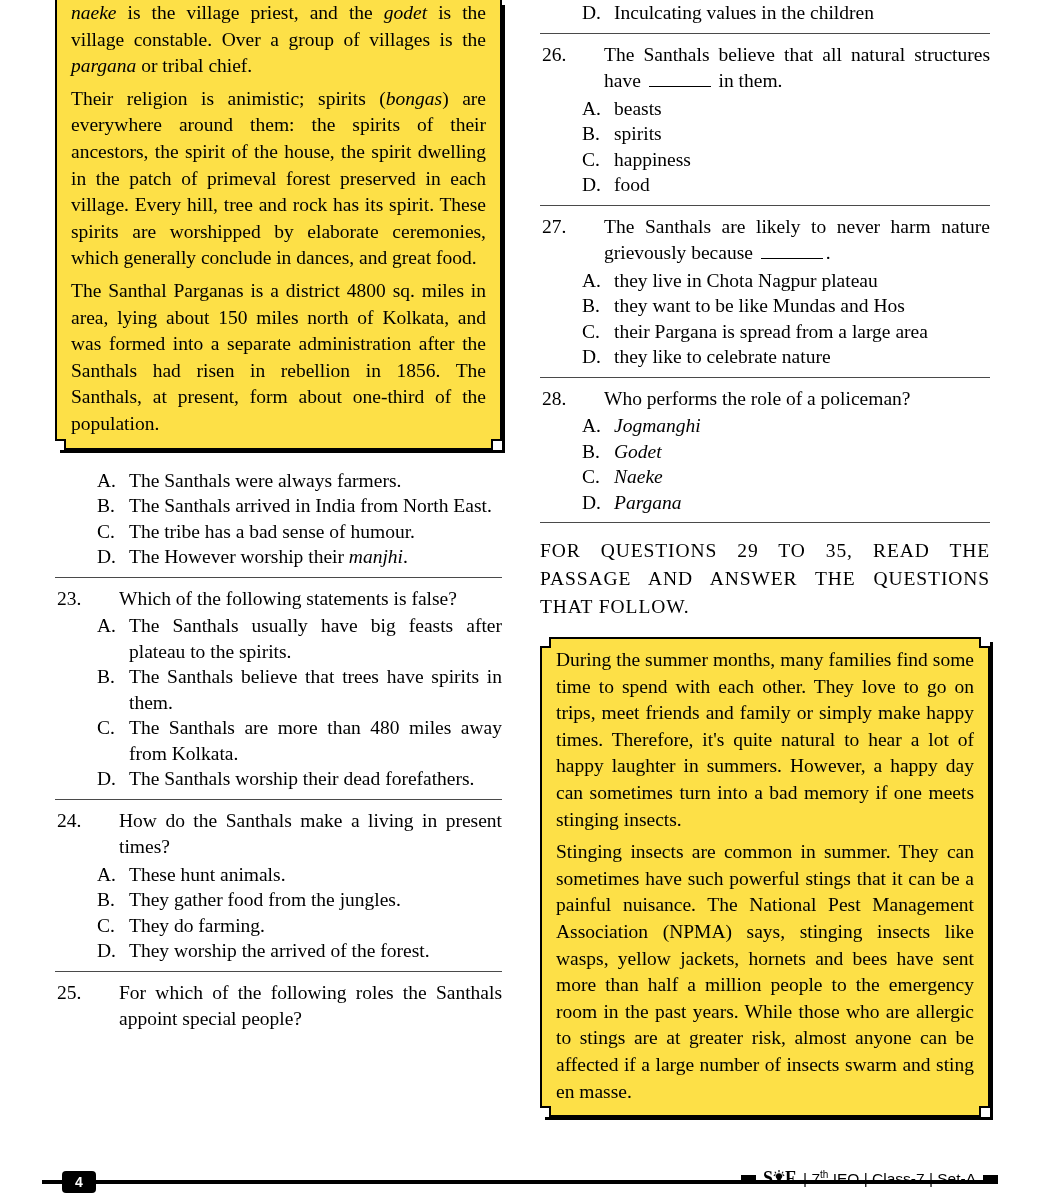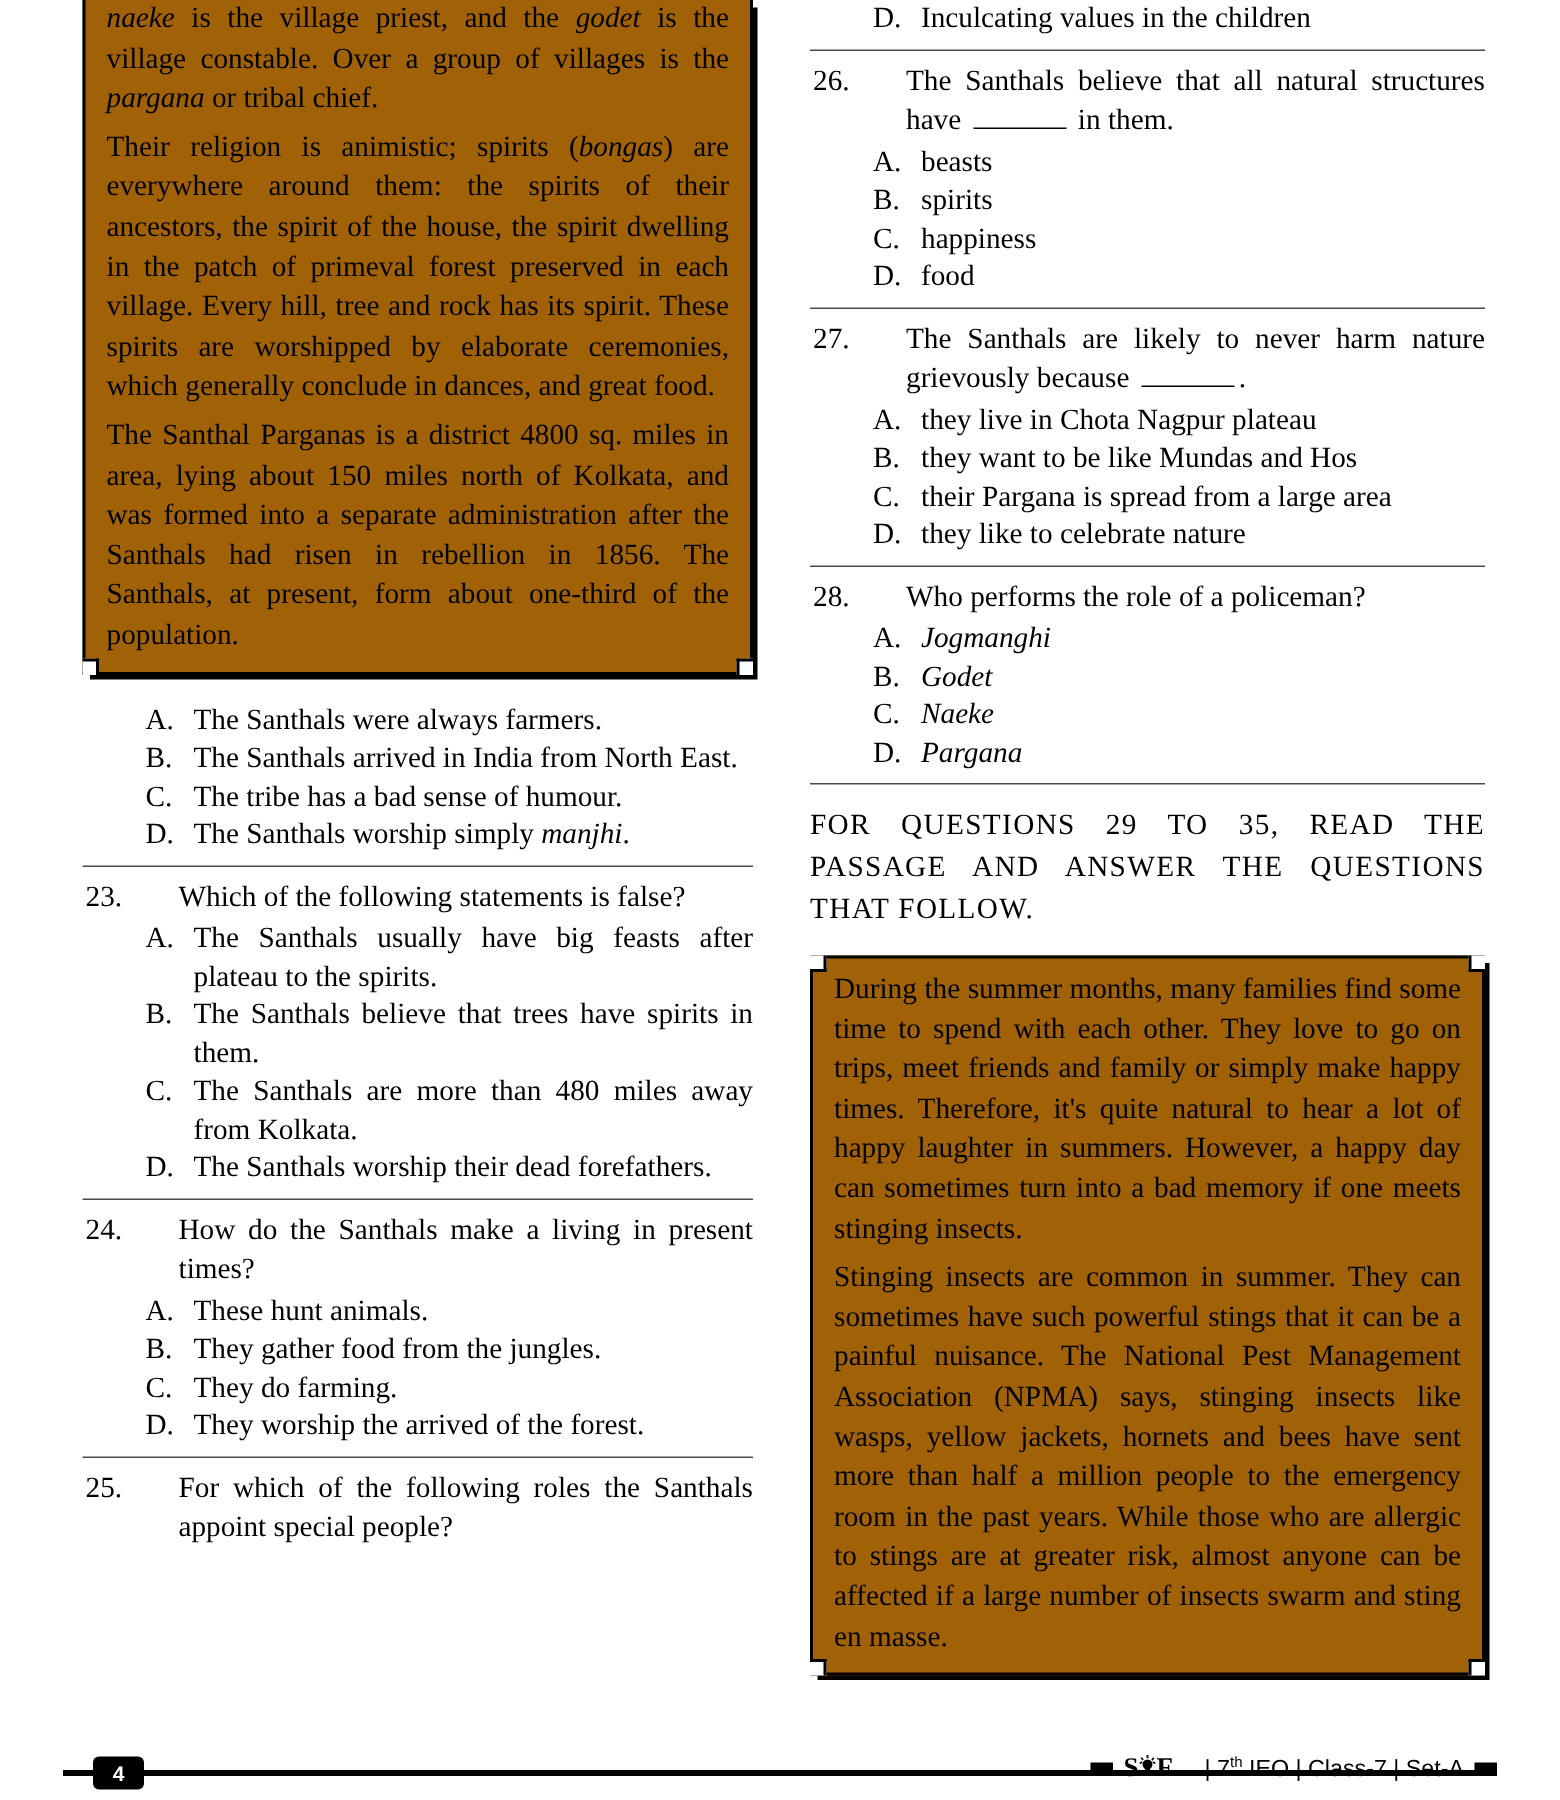--- a/index.html
+++ b/index.html
@@ -39,21 +39,21 @@
   }
   .col-right { width: 450px; flex: 0 0 450px; }
 
   
   .passage-wrap {
     position: relative;
     margin-bottom: 18px;
   }
   .passage-box {
     position: relative;
-    background: #a16207;
+    background: #fde047;
     border: 2px solid #000;
     padding: 8px 14px 10px 14px;
     box-shadow: 4px 4px 0 -1px #000;
   }
   .passage-box.clipped-top {
     border-top: none;
     padding-top: 0;
     margin-top: 0;
   }
   
@@ -189,21 +189,21 @@
     position: relative;
   }
   .bulb {
     display: inline-block;
     width: 12px; height: 15px;
     position: relative;
     margin: 0 0px;
     vertical-align: baseline;
   }
   .bulb svg { position: absolute; left: 0; bottom: -2px; }
-  .footer-meta { font-family: "Liberation Sans", sans-serif; font-size: 15.5px; margin-left: 14px; }
+  .footer-meta { font-family: "Liberation Sans", sans-serif; font-size: 15.5px; }
   .footer-meta sup { font-size: 10px; vertical-align: super; }
   .tick {
     display: inline-block;
     width: 15px; height: 5px;
     background: #000;
     position: relative;
     top: -4px;
   }
 </style>
 </head>
@@ -237,21 +237,21 @@
           <div class="orow">
             <span class="oletter">B.</span>
             <span class="otext just">The Santhals arrived in India from North East.</span>
           </div>
           <div class="orow">
             <span class="oletter">C.</span>
             <span class="otext">The tribe has a bad sense of humour.</span>
           </div>
           <div class="orow">
             <span class="oletter">D.</span>
-            <span class="otext"><span>The Santhals worship simply </span><em class="ital">manjhi</em><span>.</span></span>
+            <span class="otext"><span>The However worship their </span><em class="ital">manjhi</em><span>.</span></span>
           </div>
         </div>
       </div>
 
       <hr class="rule">
 
       <div class="qblock">
         <div class="qrow">
           <span class="qnum">23.</span>
           <span class="qtext">Which of the following statements is false?</span>

